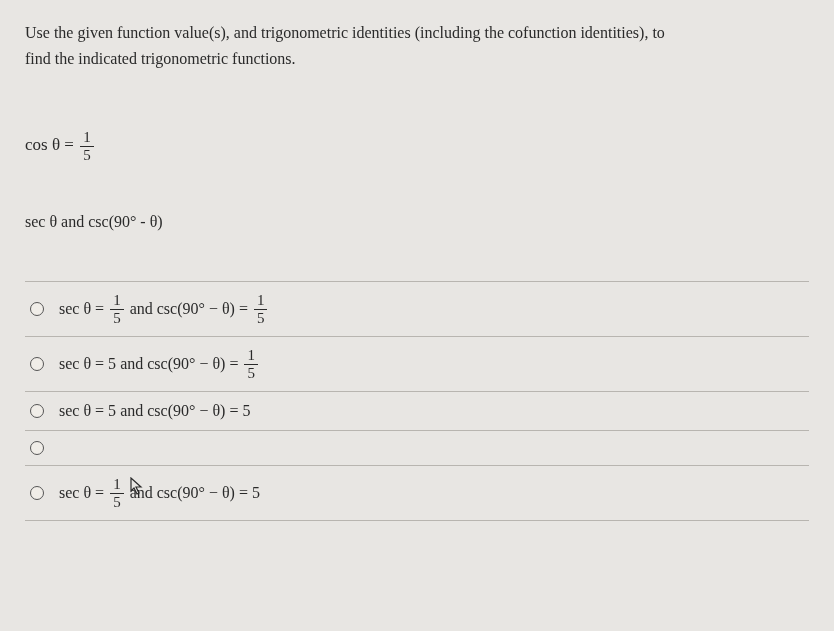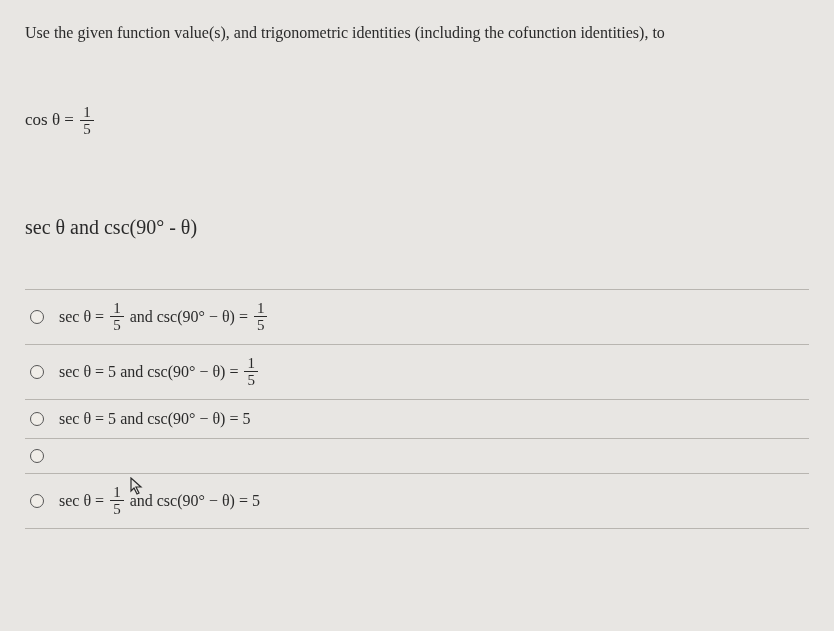--- a/index.html
+++ b/index.html
@@ -15,27 +15,27 @@
       padding: 20px 25px;
       color: #2a2a2a;
       font-size: 16px;
       position: relative;
     }
     .question-text {
       line-height: 1.6;
       margin-bottom: 58px;
     }
     .given {
-      margin-bottom: 78px;
+      margin-bottom: 50px;
       font-size: 17px;
       font-family: Liberation Serif, serif;
     }
     .find {
       margin-bottom: 50px;
-      font-size: 20px;
+      font-size: 16px;
     }
     .fraction {
       display: inline-block;
       vertical-align: middle;
       text-align: center;
       line-height: 1.1;
       font-size: 15px;
       margin: 0 2px;
     }
     .fraction .num {
@@ -81,20 +81,21 @@
       font-size: 18px;
       color: #2a2a2a;
       pointer-events: none;
     }
   </style>
 </head>
 <body>
 
 <div class="question-text">
   <span>Use the given function value(s), and trigonometric identities (including the cofunction identities), to</span><br>
+  <span>find the indicated trigonometric functions.</span>
 </div>
 
 <div class="given">
   <span>cos θ =</span>
   <span class="fraction">
     <span class="num">1</span>
     <span class="den">5</span>
   </span>
 </div>
 

